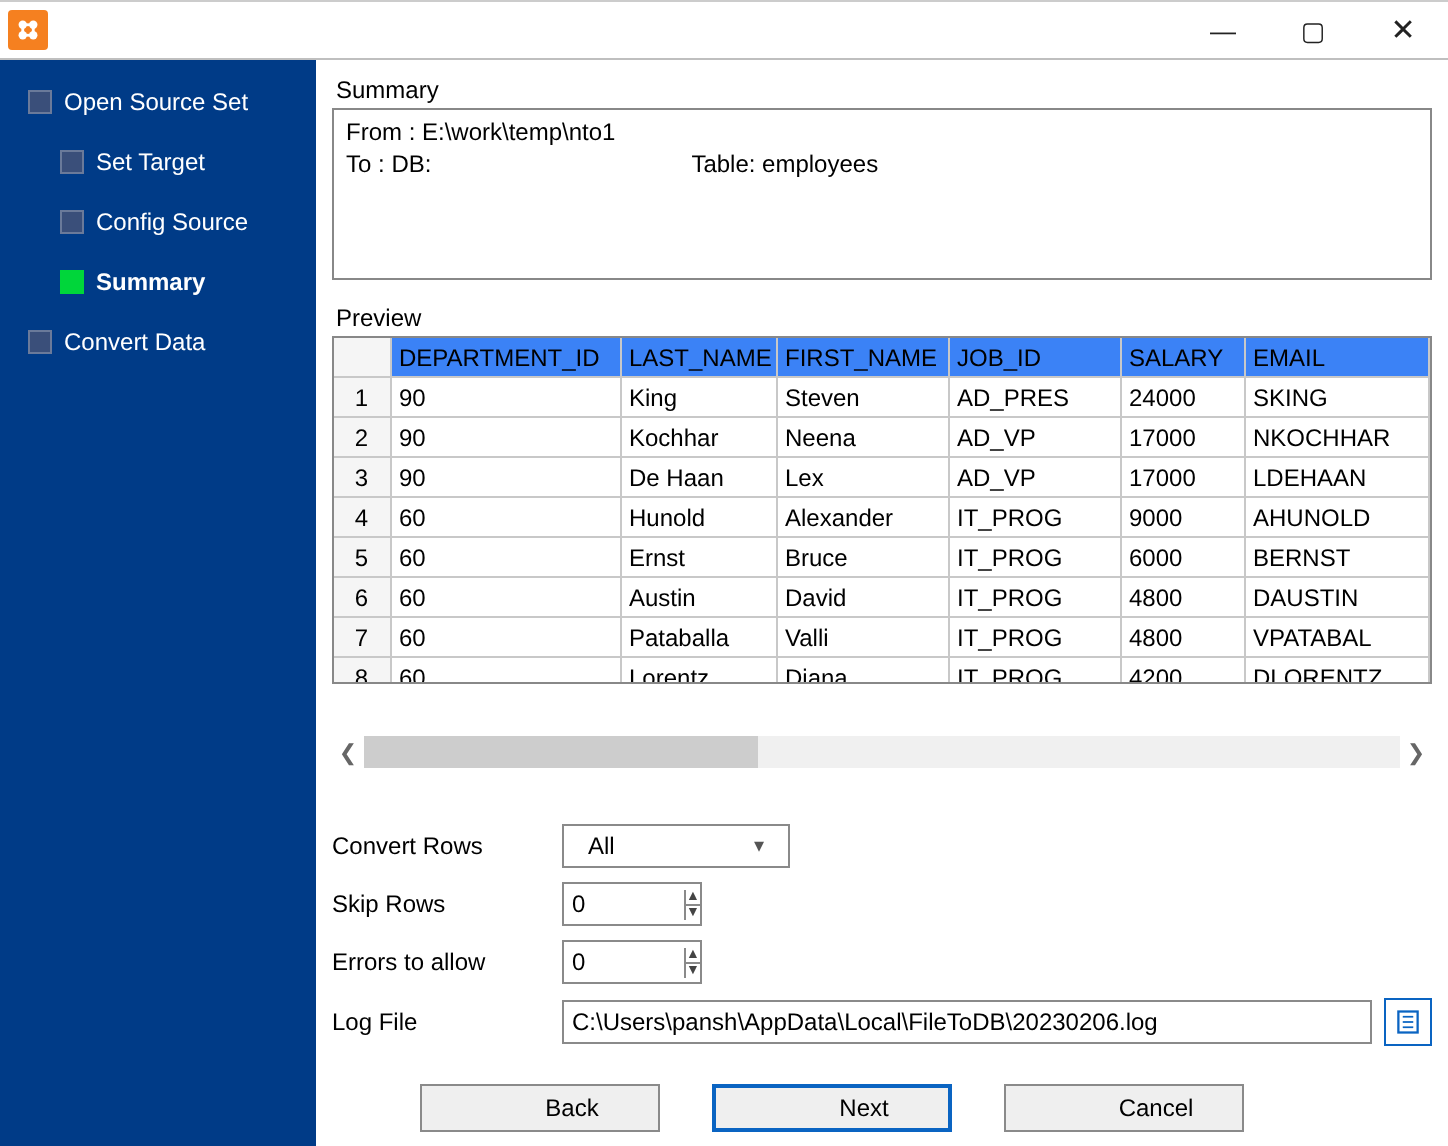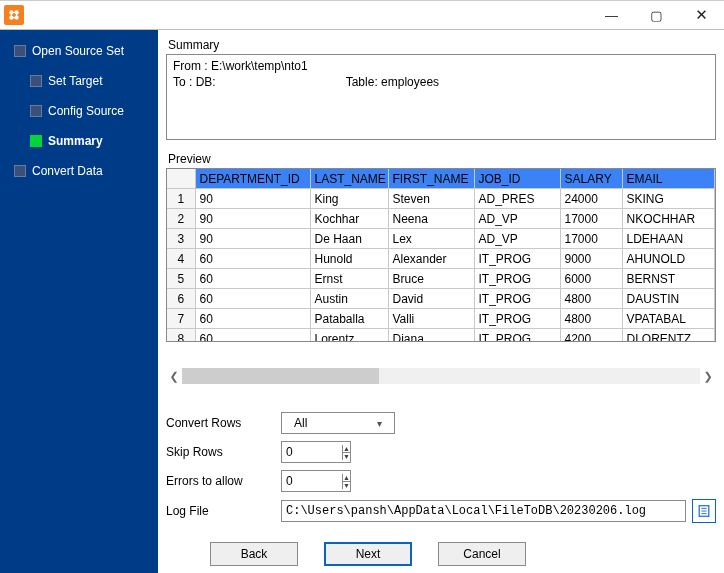--- a/index.html
+++ b/index.html
@@ -144,41 +144,42 @@
     font-size: 12px;
   }
   .combo { width: 88px; padding: 0 12px; justify-content: space-between; text-align: center;}
   .combo .caret { font-size: 10px; color: #555; padding-left:4px;}
   .spinner { width: 68px; position: relative;}
   .spinner input { border:none; width: 52px; height:18px; padding:0 4px; font-size:12px; outline:none;}
   .spinner .spin-btns { width:15px; border-left:1px solid #8a8a8a; display:flex; flex-direction:column;}
   .spinner .sb { flex:1; display:flex; align-items:center; justify-content:center; font-size:7px; line-height:7px; color:#444;}
   .spinner .sb + .sb { border-top:1px solid #8a8a8a;}
   .textinput { flex:1; padding: 0 4px; min-width:0;}
-  .textinput span { white-space: nowrap; overflow:hidden;font-family:Liberation Mono, monospace;}
+  .textinput span { white-space: nowrap; overflow:hidden;}
   .browse-btn {
     width: 22px; height: 22px;
     border: 1px solid #0a64c2;
     margin-left: 6px;
     display:flex; align-items:center; justify-content:center;
     background:#fff;
   }
   .browse-btn svg { width:14px; height:14px; }
 
   .buttons {
     display: flex;
     gap: 26px;
     padding: 12px 0 0 44px;
   }
   .btn {
     width: 86px; height: 22px;
     border: 1px solid #8a8a8a;
     background: #efefef;
     display: flex; align-items: center; justify-content: center;
     font-size: 12px;
+    padding-left: 32px;
   }
   .btn.primary { border: 2px solid #0a64c2; width:84px; height:20px;}
 </style>
 </head>
 <body>
 
 <div class="window">
 
   <div class="titlebar">
     <span class="app-icon">

